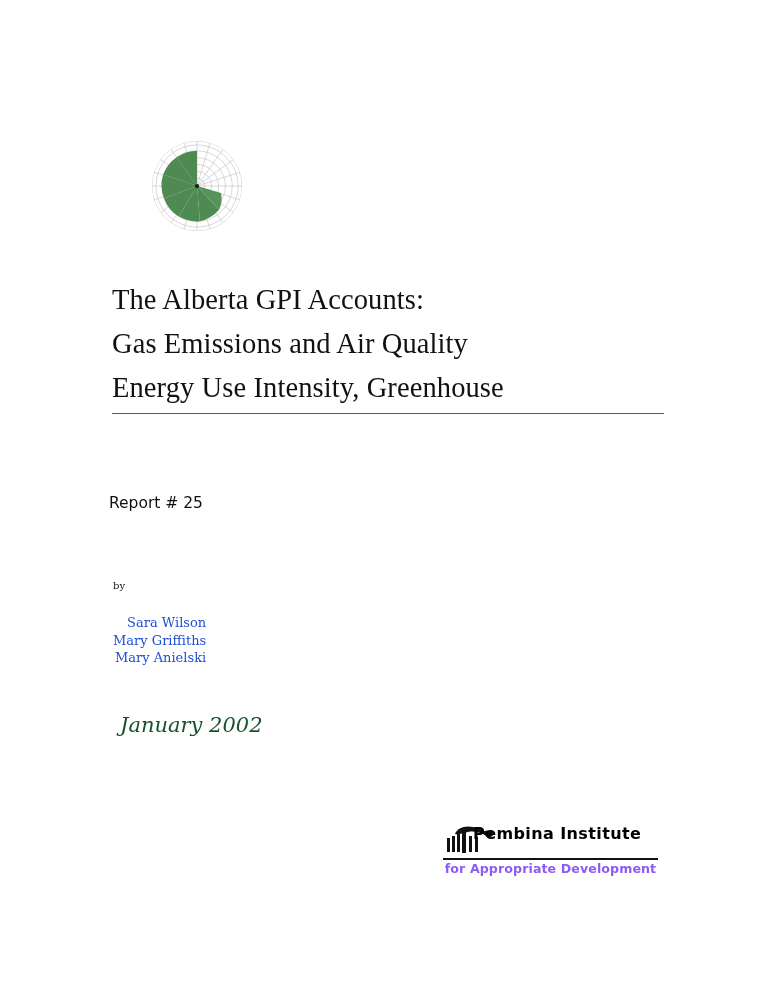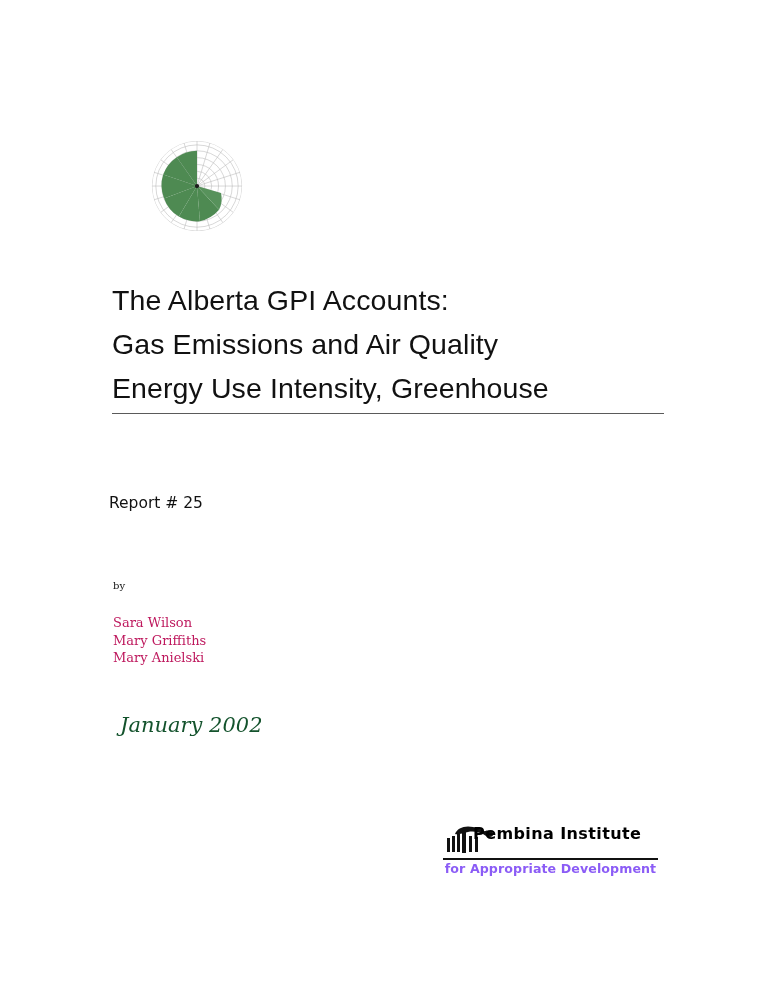--- a/index.html
+++ b/index.html
@@ -37,21 +37,21 @@
   }
 
   
   .title-block {
     position: absolute;
     left: 112px;
     top: 278px;
     width: 552px;
   }
   .title-line {
-    font-family: Liberation Sans, sans-serif;
+    font-family: Liberation Serif, serif;
     font-size: 28.5px;
     line-height: 44px;
     font-weight: 400;
     color: #111111;
     letter-spacing: 0.1px;
     white-space: nowrap;
   }
   .title-rule {
     position: absolute;
     left: 112px;
@@ -80,21 +80,22 @@
     font-size: 10px;
     color: #111111;
   }
   .authors {
     position: absolute;
     left: 113px;
     top: 614px;
     font-family: "DejaVu Serif", serif;
     font-size: 13px;
     line-height: 17.5px;
-    color: #be185d;
+    color: #1d4ed8;
+    text-align: right;
   }
   .author-name {
     display: block;
   }
 
   
   .pub-date {
     position: absolute;
     left: 120px;
     top: 713px;

